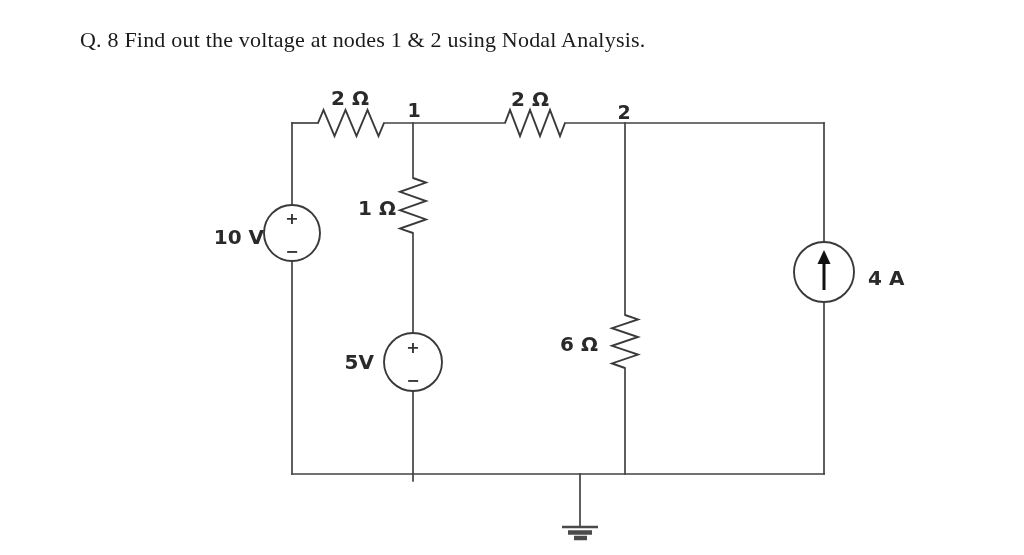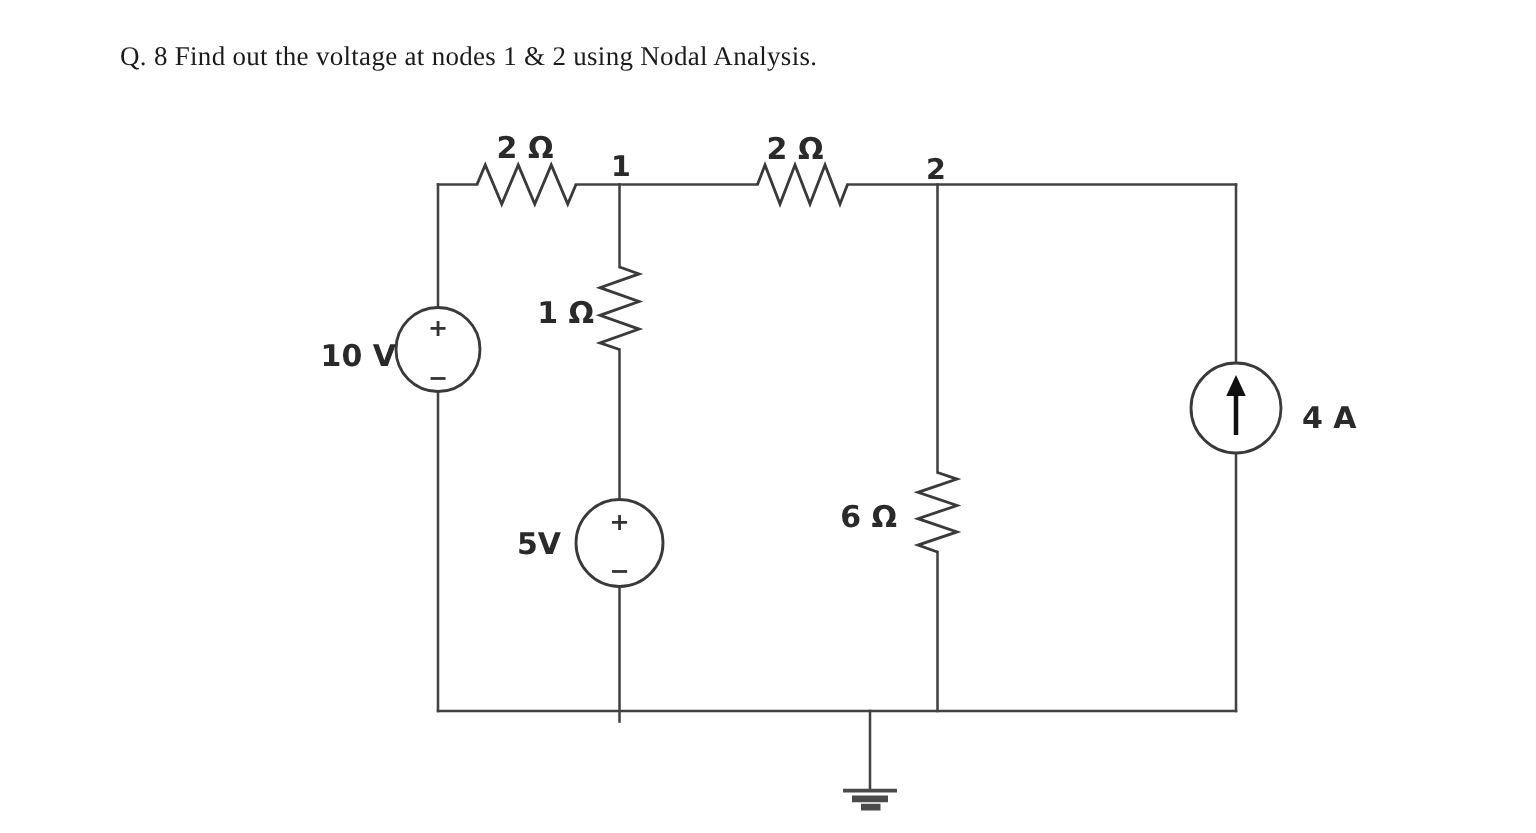--- a/index.html
+++ b/index.html
@@ -13,21 +13,21 @@
     height: 555px;
     background: #ffffff;
     overflow: hidden;
     font-family: "Liberation Sans", sans-serif;
   }
   .question-title {
     position: absolute;
     left: 80px;
     top: 27px;
     font-family: "Liberation Serif", serif;
-    font-size: 18px;
+    font-size: 22px;
     color: #1b1b1b;
     letter-spacing: 0.2px;
     white-space: nowrap;
   }
   svg.circuit {
     position: absolute;
     left: 0;
     top: 0;
   }
   .wire {

